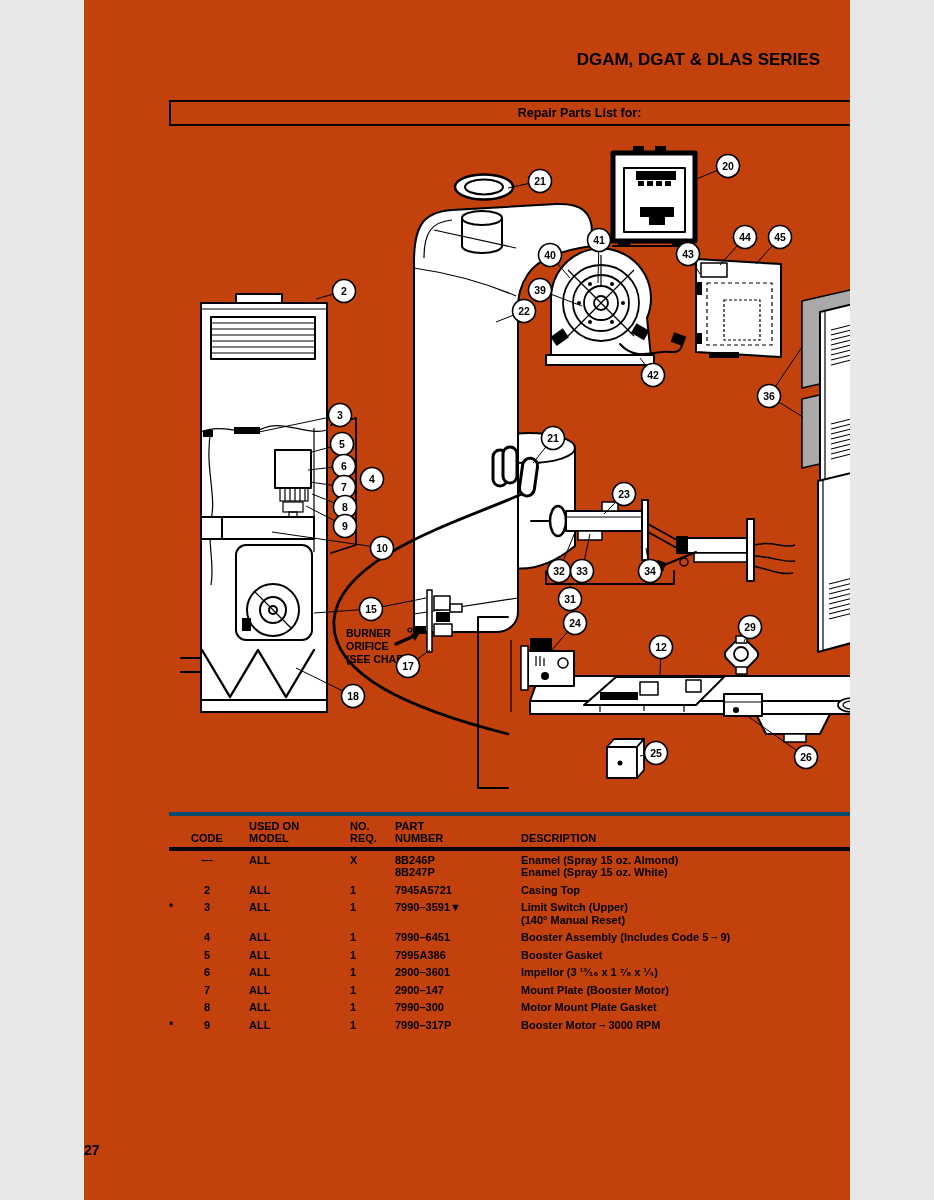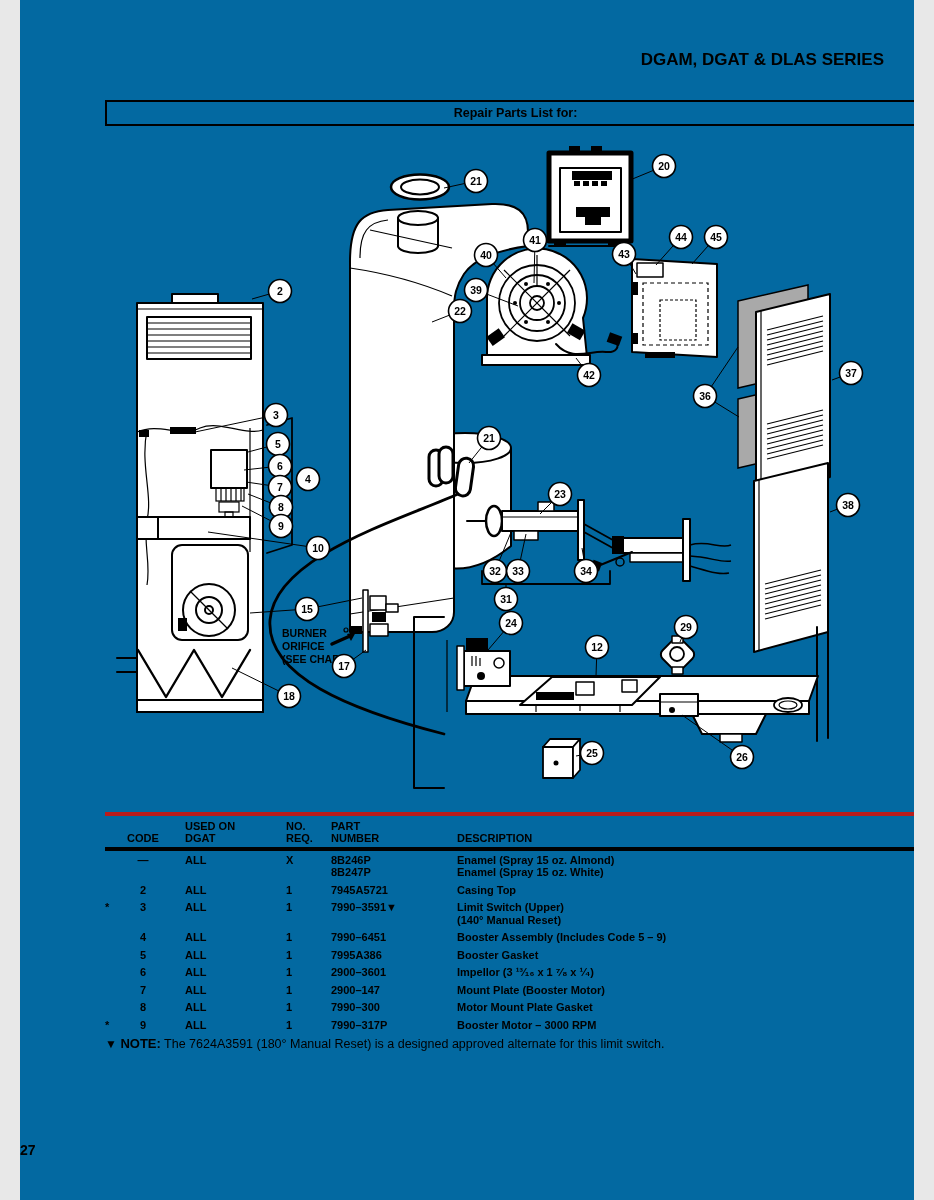--- a/index.html
+++ b/index.html
@@ -1,16 +1,16 @@
 <!DOCTYPE html>
 <html><head>
 <meta charset="utf-8">
 <style>
   html,body{margin:0;padding:0;background:#e8e8e8;}
-  .page{position:relative;width:894px;height:1200px;background:#0369a1;margin:0 auto;
+  .page{position:relative;width:766px;height:1200px;background:#c2410c;margin:0 auto;
         font-family:"Liberation Sans",sans-serif;color:#000;overflow:hidden;}
   
   .doc-titles{position:absolute;top:50px;right:30px;text-align:right;font-weight:bold;
               font-size:17px;line-height:20px;letter-spacing:0px;}
   
   .models-tbl{position:absolute;left:85px;top:100px;width:821px;border-collapse:collapse;}
   .models-tbl td{border:2.5px solid #000;text-align:center;font-weight:bold;}
   .models-tbl .cap{font-size:12.5px;height:20px;}
   .models-tbl .mod{font-size:11.5px;height:19px;width:12.5%;letter-spacing:-0.2px;}
   
@@ -20,21 +20,21 @@
   .artw{stroke:#000;fill:#fff;stroke-width:2;stroke-linejoin:round;}
   .thin{stroke:#000;fill:none;stroke-width:1.2;}
   .blk{fill:#000;stroke:none;}
   .gray{fill:#a9a9a9;stroke:#000;stroke-width:1.5;}
   #leader-layer line{stroke:#000;stroke-width:1;}
   #callout-layer circle{fill:#fff;stroke:#000;stroke-width:1.6;}
   #callout-layer text{font:bold 10.5px "Liberation Sans",sans-serif;text-anchor:middle;fill:#000;}
   .svg-label{font:bold 10.5px "Liberation Sans",sans-serif;fill:#000;}
   
   .parts-tbl{position:absolute;left:85px;top:812px;width:821px;border-collapse:collapse;table-layout:fixed;}
-  .parts-tbl th{border-top:4px solid #b91c1c;border-bottom:4px solid #000;font-size:11px;
+  .parts-tbl th{border-top:4px solid #0c4a6e;border-bottom:4px solid #000;font-size:11px;
                 line-height:12px;padding:4px 0 3px 0;vertical-align:bottom;text-align:left;}
   .parts-tbl td{font-size:11px;line-height:12.5px;padding:2.5px 0;vertical-align:top;font-weight:bold;}
   .c-star{width:22px;padding-left:2px;}
   .c-code{width:32px;text-align:center;}
   .c-model{width:127px;padding-left:26px !important;}
   .c-qty{width:45px;}
   .c-part{width:126px;}
   th.c-code{text-align:center;}
   
   .note-line{position:absolute;left:85px;top:1036px;font-size:12.5px;}
@@ -506,21 +506,21 @@
       <col style="width:45px">
         <col style="width:126px">
         <col>
     </colgroup>
     <thead>
       <tr>
         <th class="c-star"></th>
         <th class="c-code">CODE</th>
         <th class="c-model">
           <div>USED ON</div>
-          <div>DGAT</div>
+          <div>MODEL</div>
         </th>
         <th class="c-qty">
           <div>NO.</div>
           <div>REQ.</div>
         </th>
         <th class="c-part">
           <div>PART</div>
           <div>NUMBER</div>
         </th>
         <th class="c-desc">DESCRIPTION</th>
@@ -634,20 +634,15 @@
         <td class="c-part">
             <div>7990–317P</div>
           </td>
         <td class="c-desc">
             <div>Booster Motor – 3000 RPM</div>
           </td>
       </tr>
     </tbody>
   </table>
 
-  <div class="note-line">
-    <span class="mk">▼</span>
-    <span class="lbl">NOTE:</span>
-    <span>The 7624A3591 (180° Manual Reset) is a designed approved alternate for this limit switch.</span>
-  </div>
 
   <div class="page-num">27</div>
 </div>
 
 </body></html>

